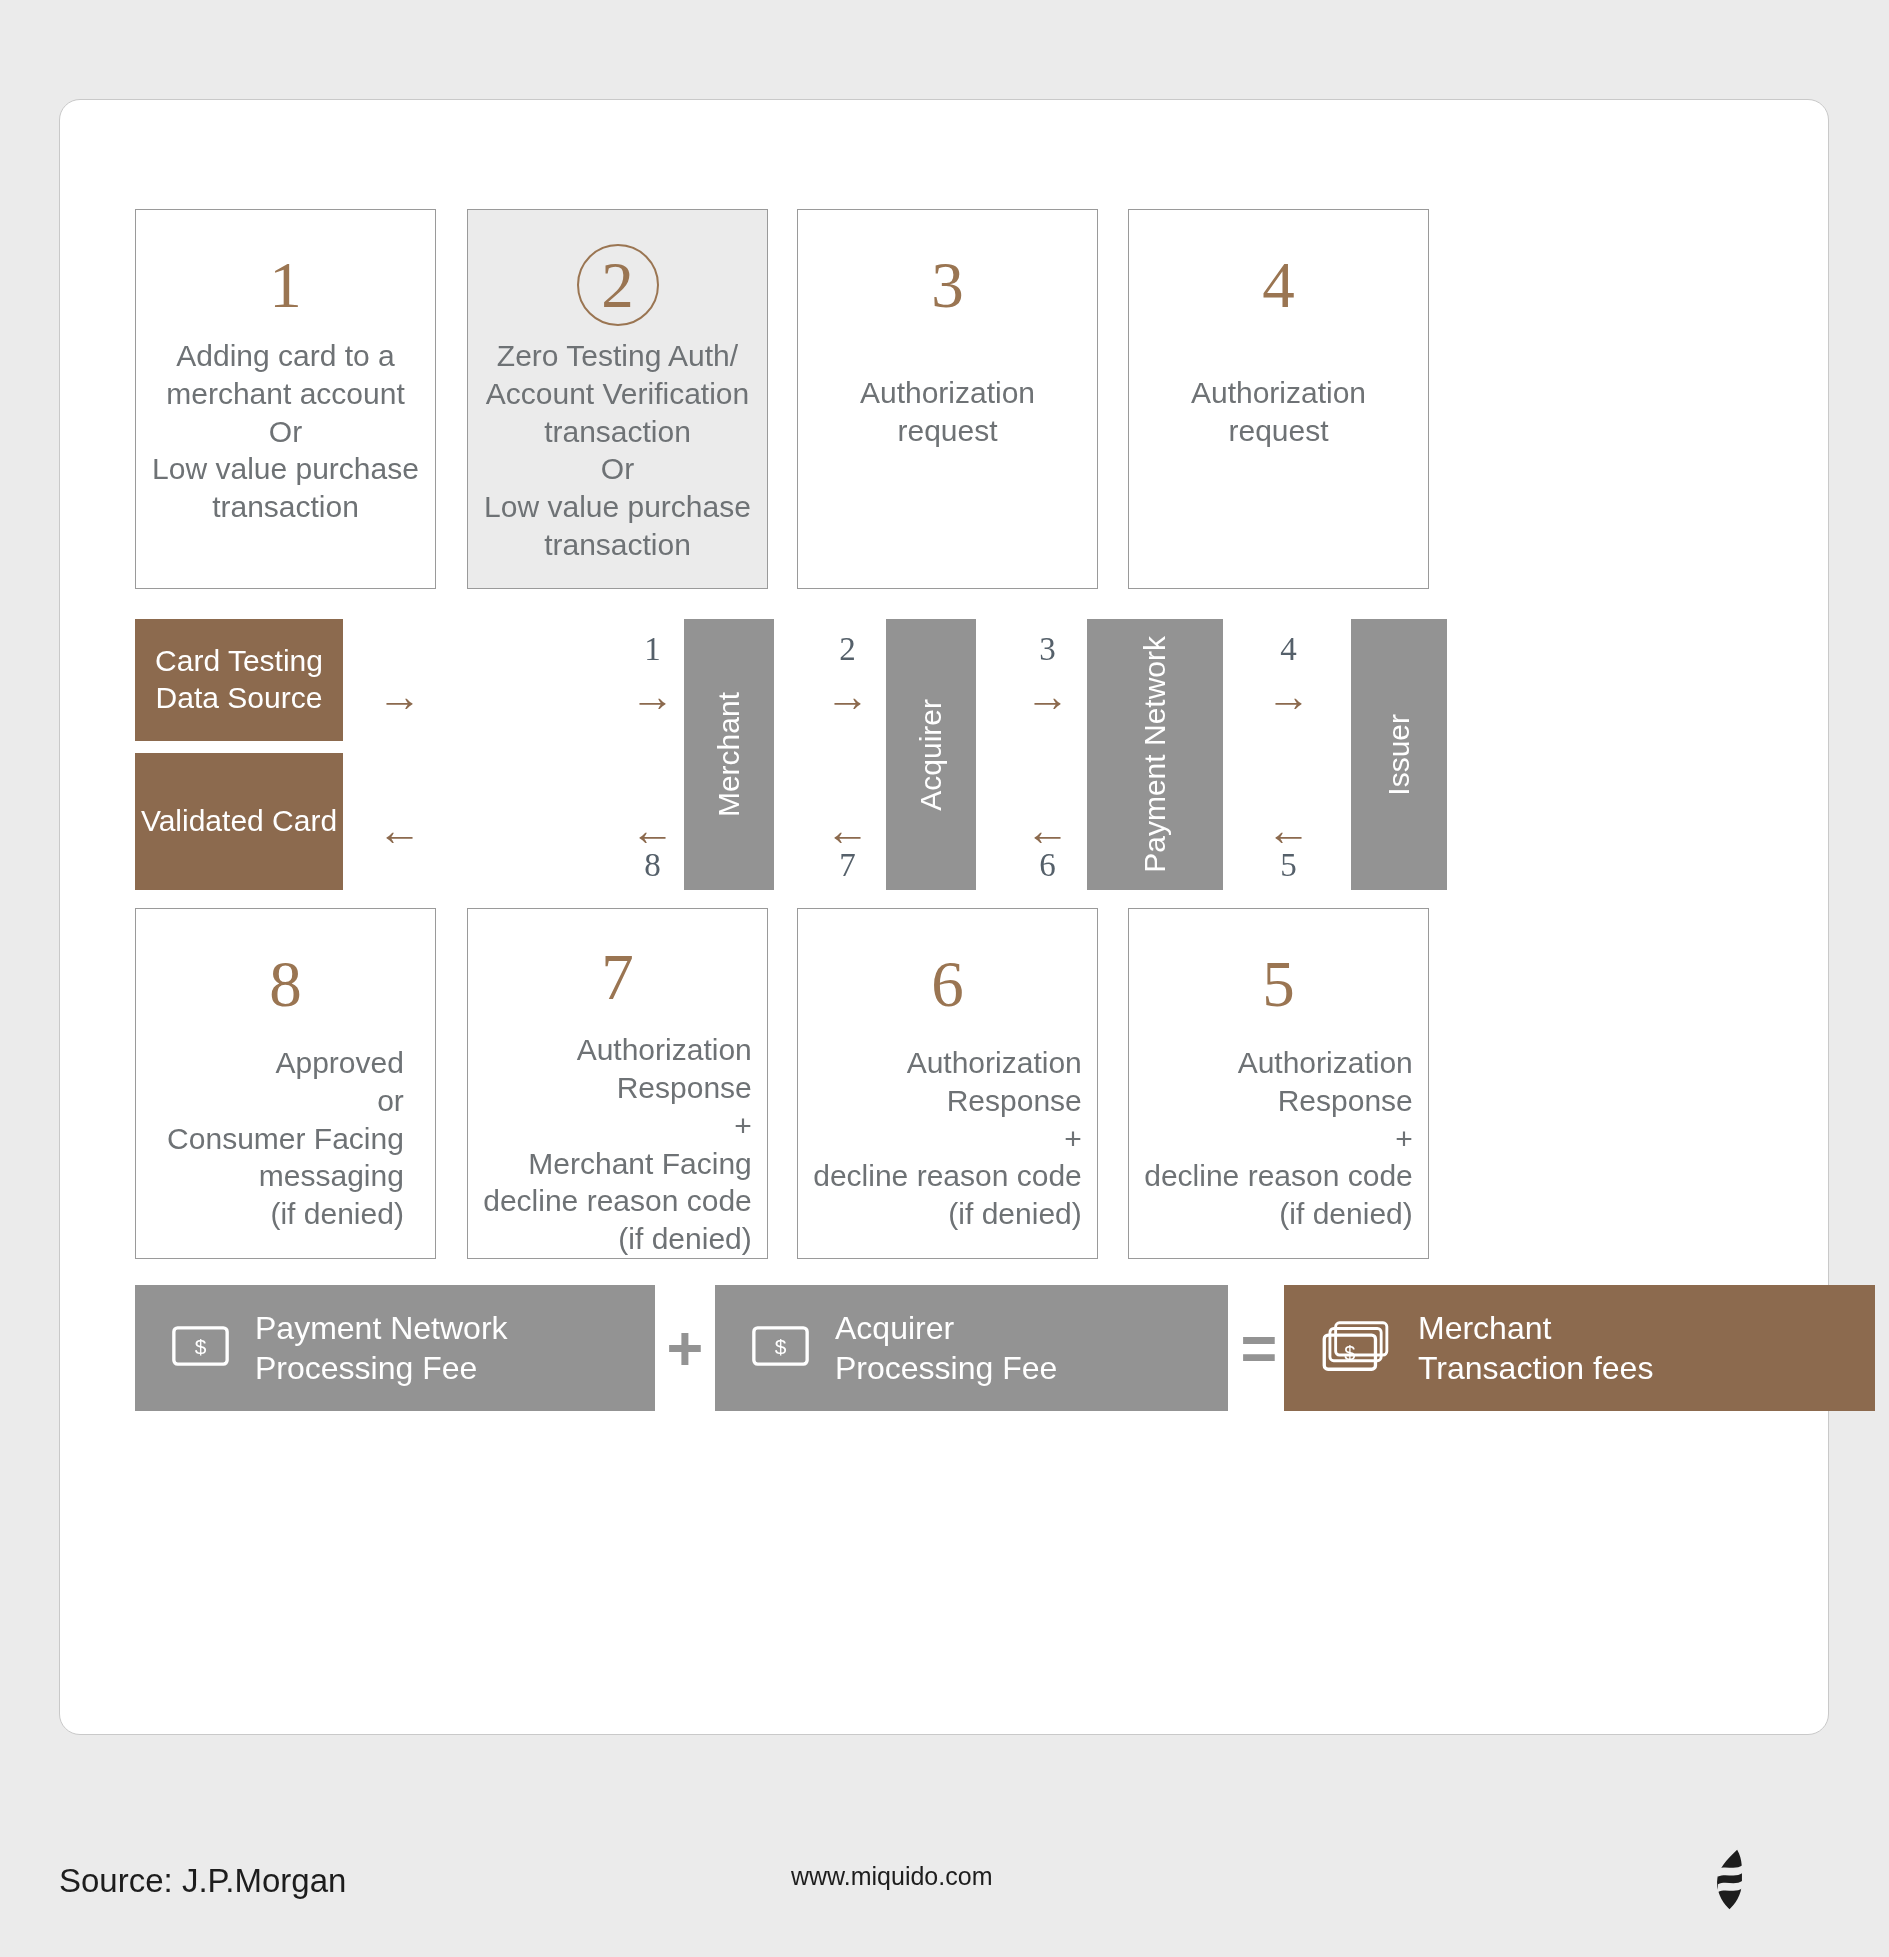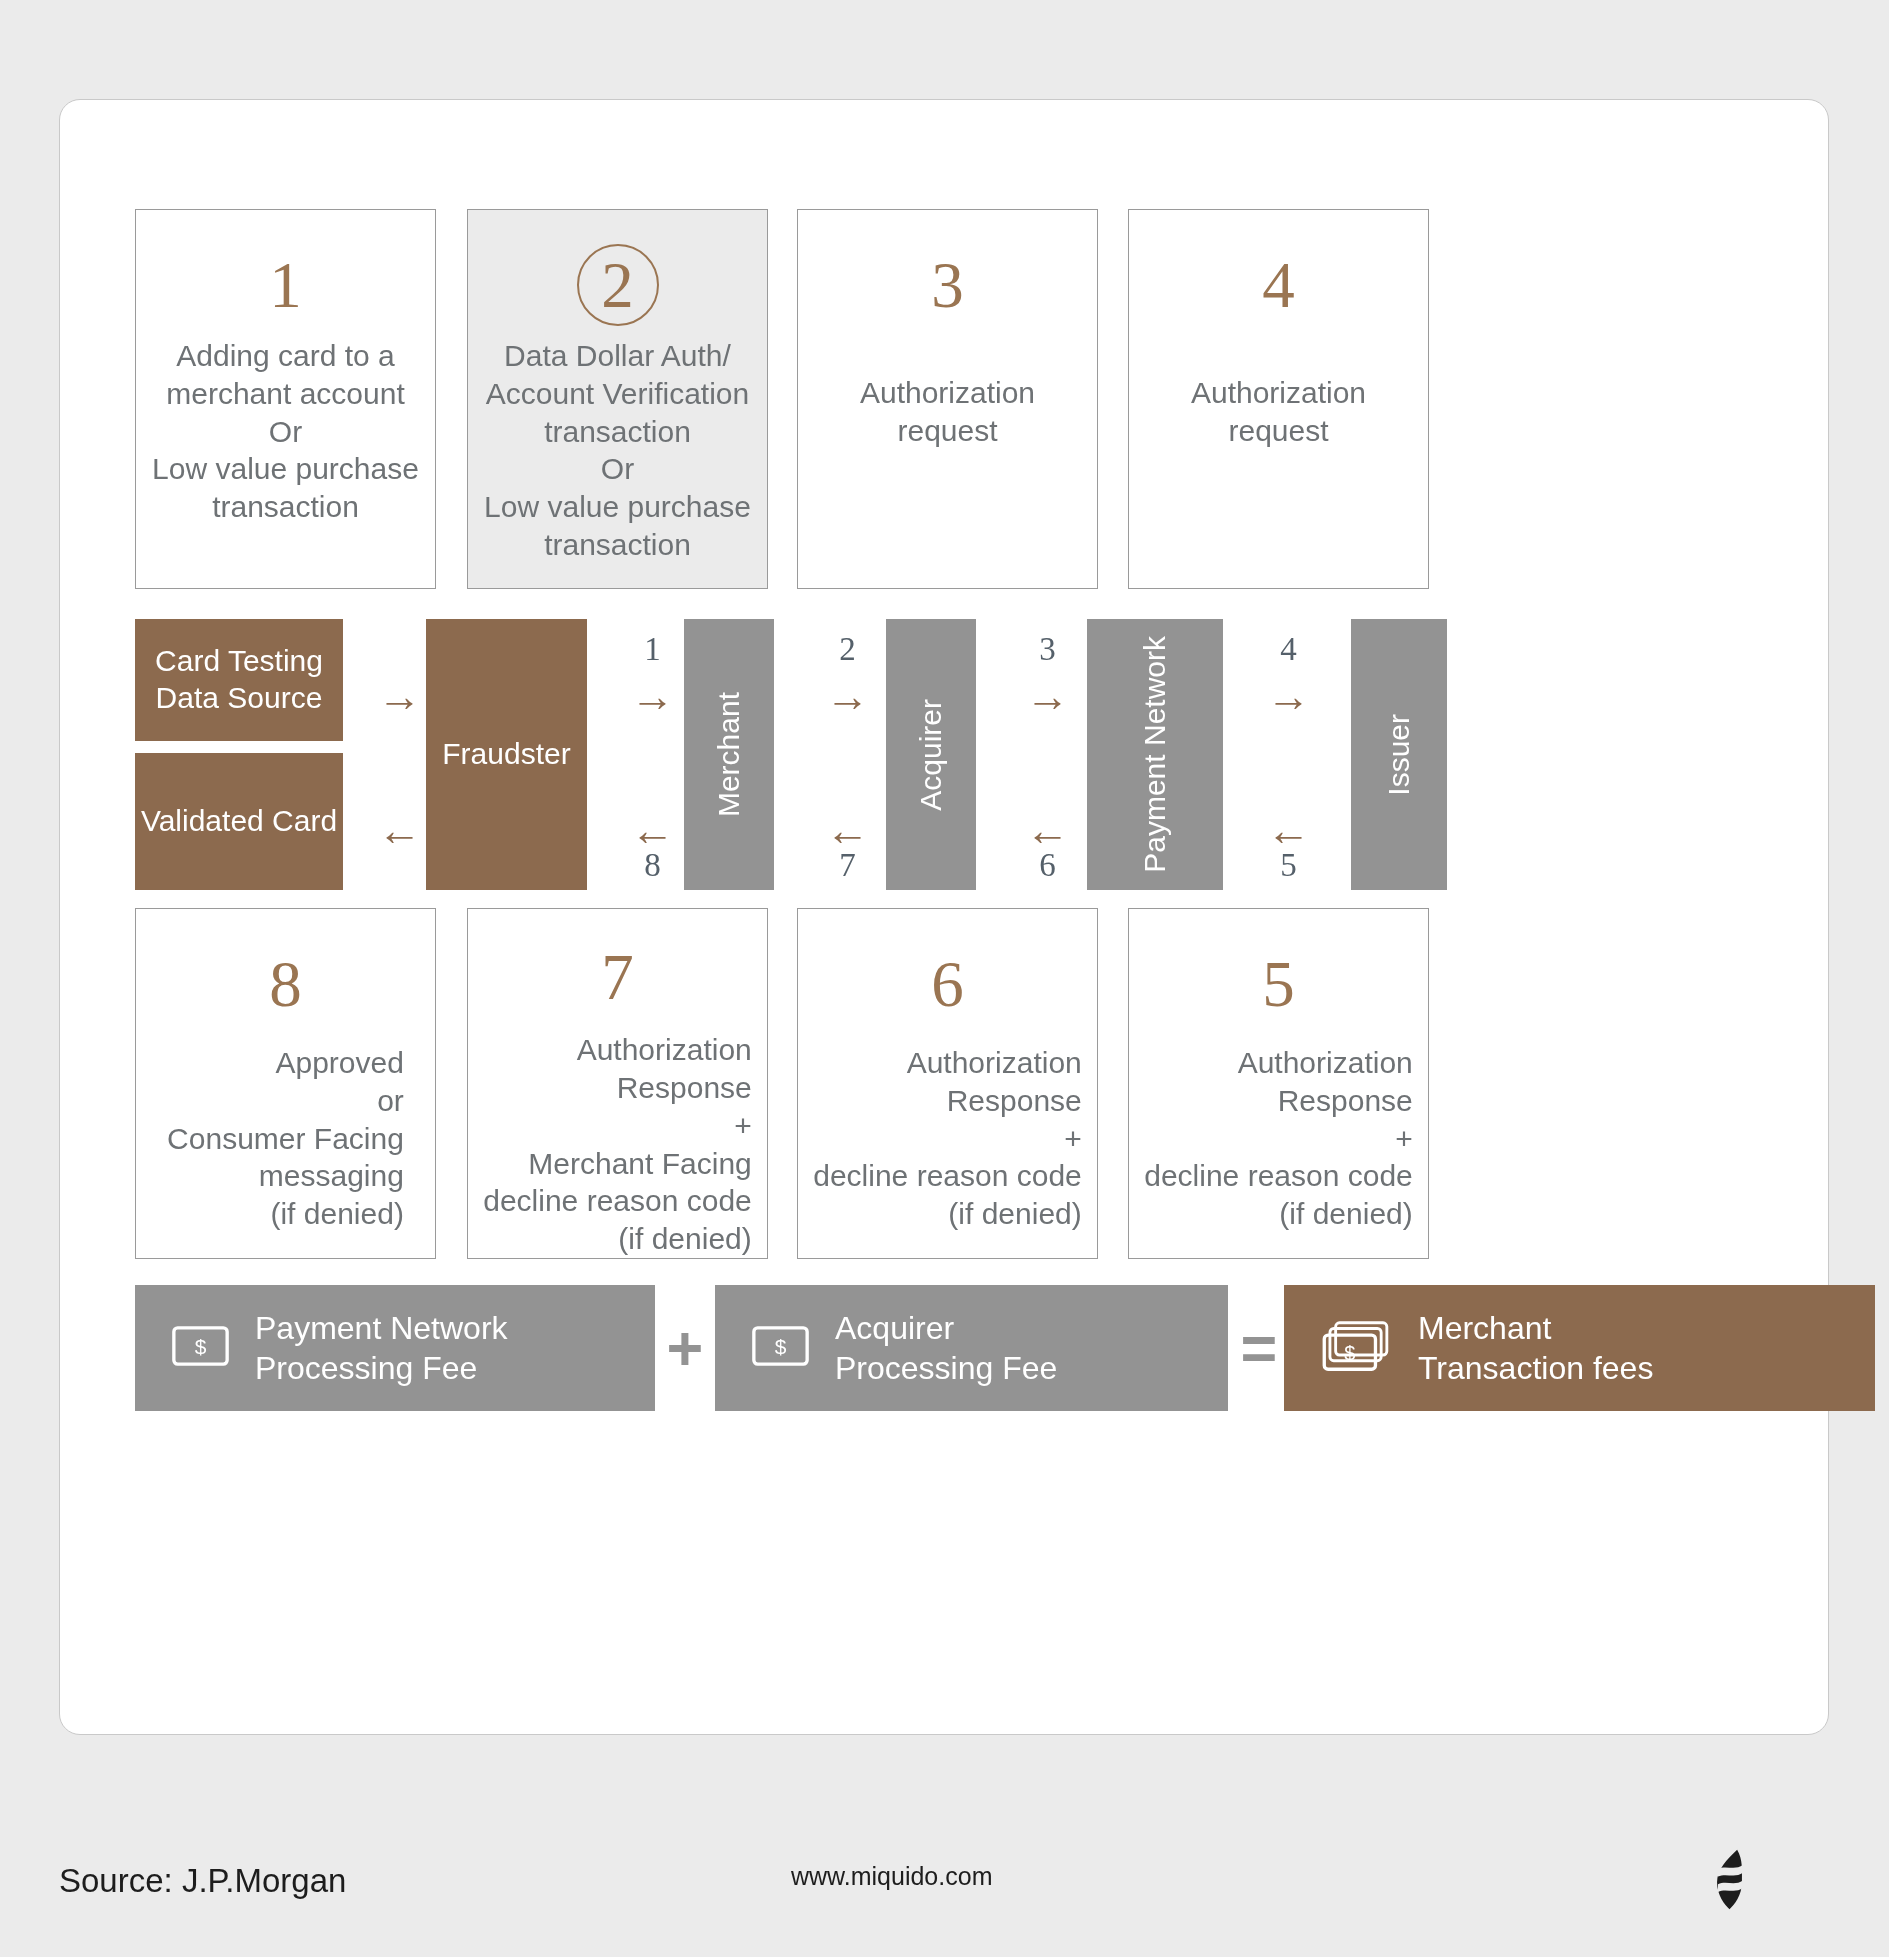--- a/index.html
+++ b/index.html
@@ -282,21 +282,21 @@
 Or
 Low value purchase
 transaction</div>
       </div>
 
       <div class="step-box c1 highlight">
         <div class="step-num circled">
           <span class="ring"></span>
           <span class="glyph">2</span>
         </div>
-        <div class="step-text">Data Dollar Auth/
+        <div class="step-text">Zero Testing Auth/
 Account Verification
 transaction
 Or
 Low value purchase
 transaction</div>
       </div>
 
       <div class="step-box c2">
         <div class="step-num">
           <span class="glyph">3</span>
@@ -325,23 +325,20 @@
       <div class="flow-block brown blk-source">
         <span>Card Testing
 Data Source</span>
       </div>
 
       <div class="arrow-pair ap-0">
         <div class="arrow-glyph top">→</div>
         <div class="arrow-glyph bot">←</div>
       </div>
 
-      <div class="flow-block brown blk-fraud">
-        <span>Fraudster</span>
-      </div>
 
       <div class="arrow-pair ap-1">
         <div class="arrow-label top">1</div>
         <div class="arrow-glyph top">→</div>
         <div class="arrow-glyph bot">←</div>
         <div class="arrow-label bot">8</div>
       </div>
 
       <div class="flow-block gray blk-merch">
         <span class="vert">Merchant</span>

